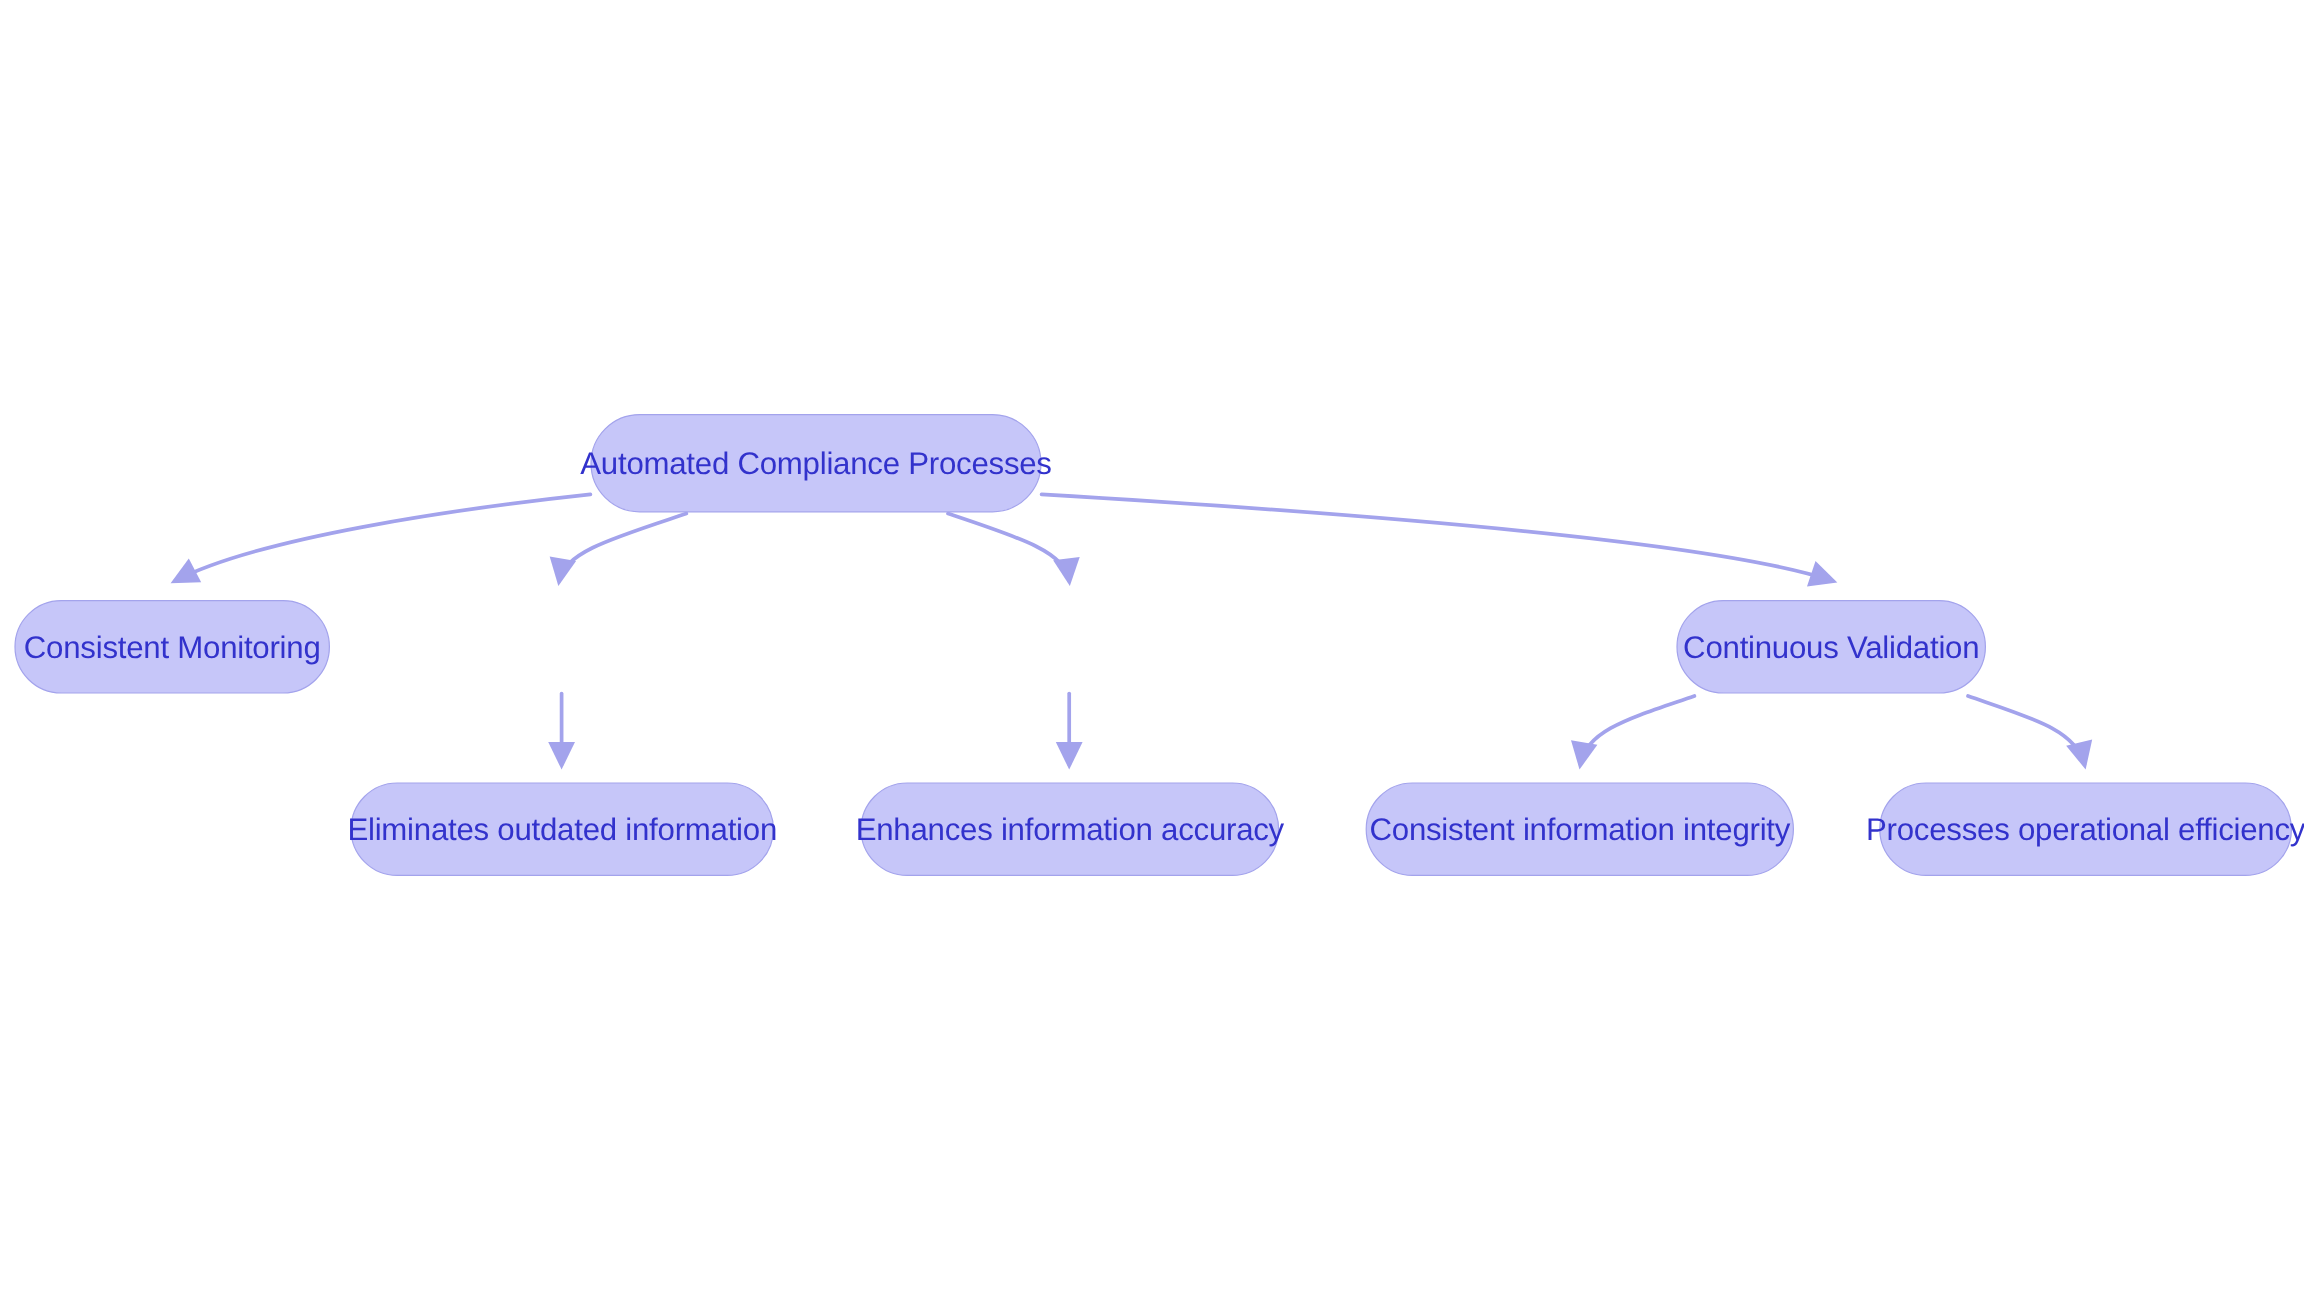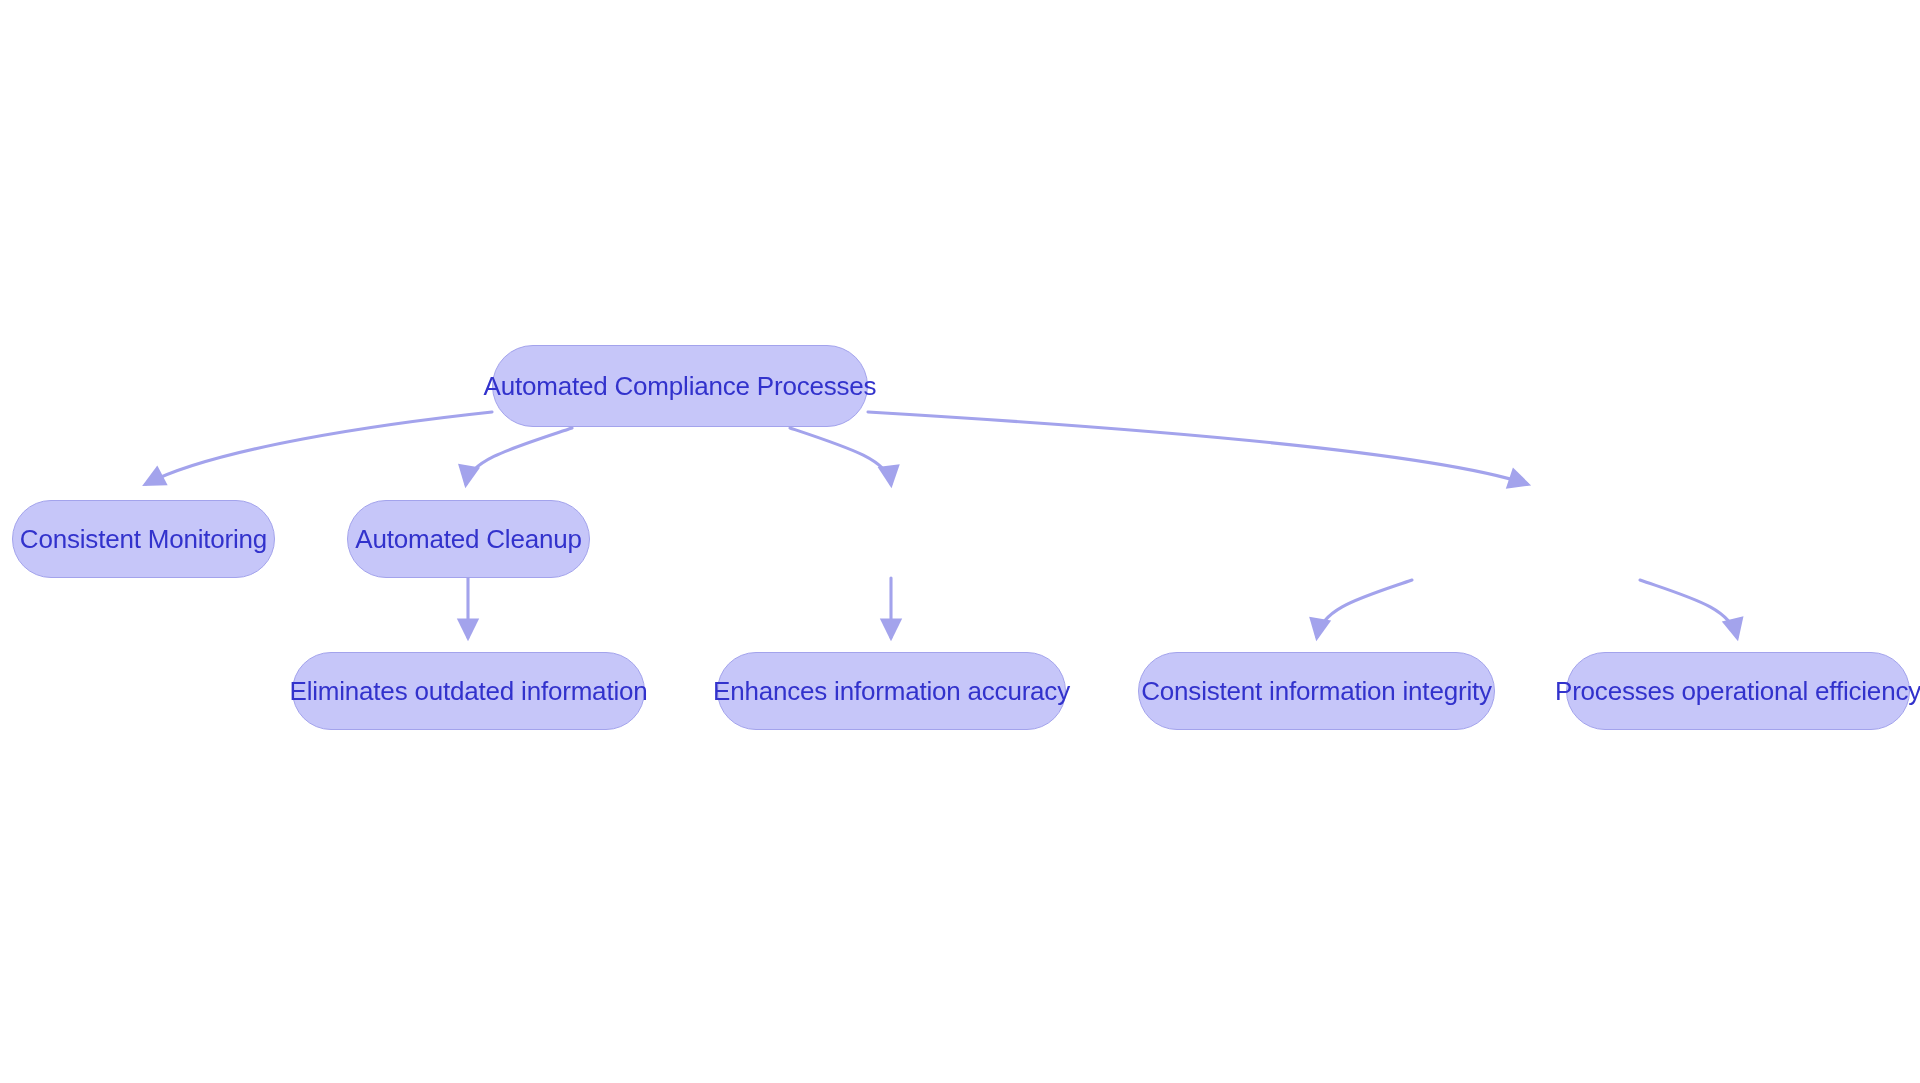--- a/index.html
+++ b/index.html
@@ -81,25 +81,25 @@
   </svg>
 
   <div class="flow-node" style="left:492px; top:345px; width:376px; height:82px;">
     <span class="node-label">Automated Compliance Processes</span>
   </div>
 
   <div class="flow-node" style="left:12px; top:500px; width:263px; height:78px;">
     <span class="node-label">Consistent Monitoring</span>
   </div>
 
-  <div class="flow-node" style="left:347px; top:500px; width:243px; height:78px;">
-    <span class="node-label">Automated Cleanup</span>
-  </div>
 
 
+  <div class="flow-node" style="left:1397px; top:500px; width:258px; height:78px;">
+    <span class="node-label">Continuous Validation</span>
+  </div>
 
   <div class="flow-node" style="left:717px; top:652px; width:349px; height:78px;">
     <span class="node-label">Enhances information accuracy</span>
   </div>
 
   <div class="flow-node" style="left:292px; top:652px; width:353px; height:78px;">
     <span class="node-label">Eliminates outdated information</span>
   </div>
 
   <div class="flow-node" style="left:1138px; top:652px; width:357px; height:78px;">

